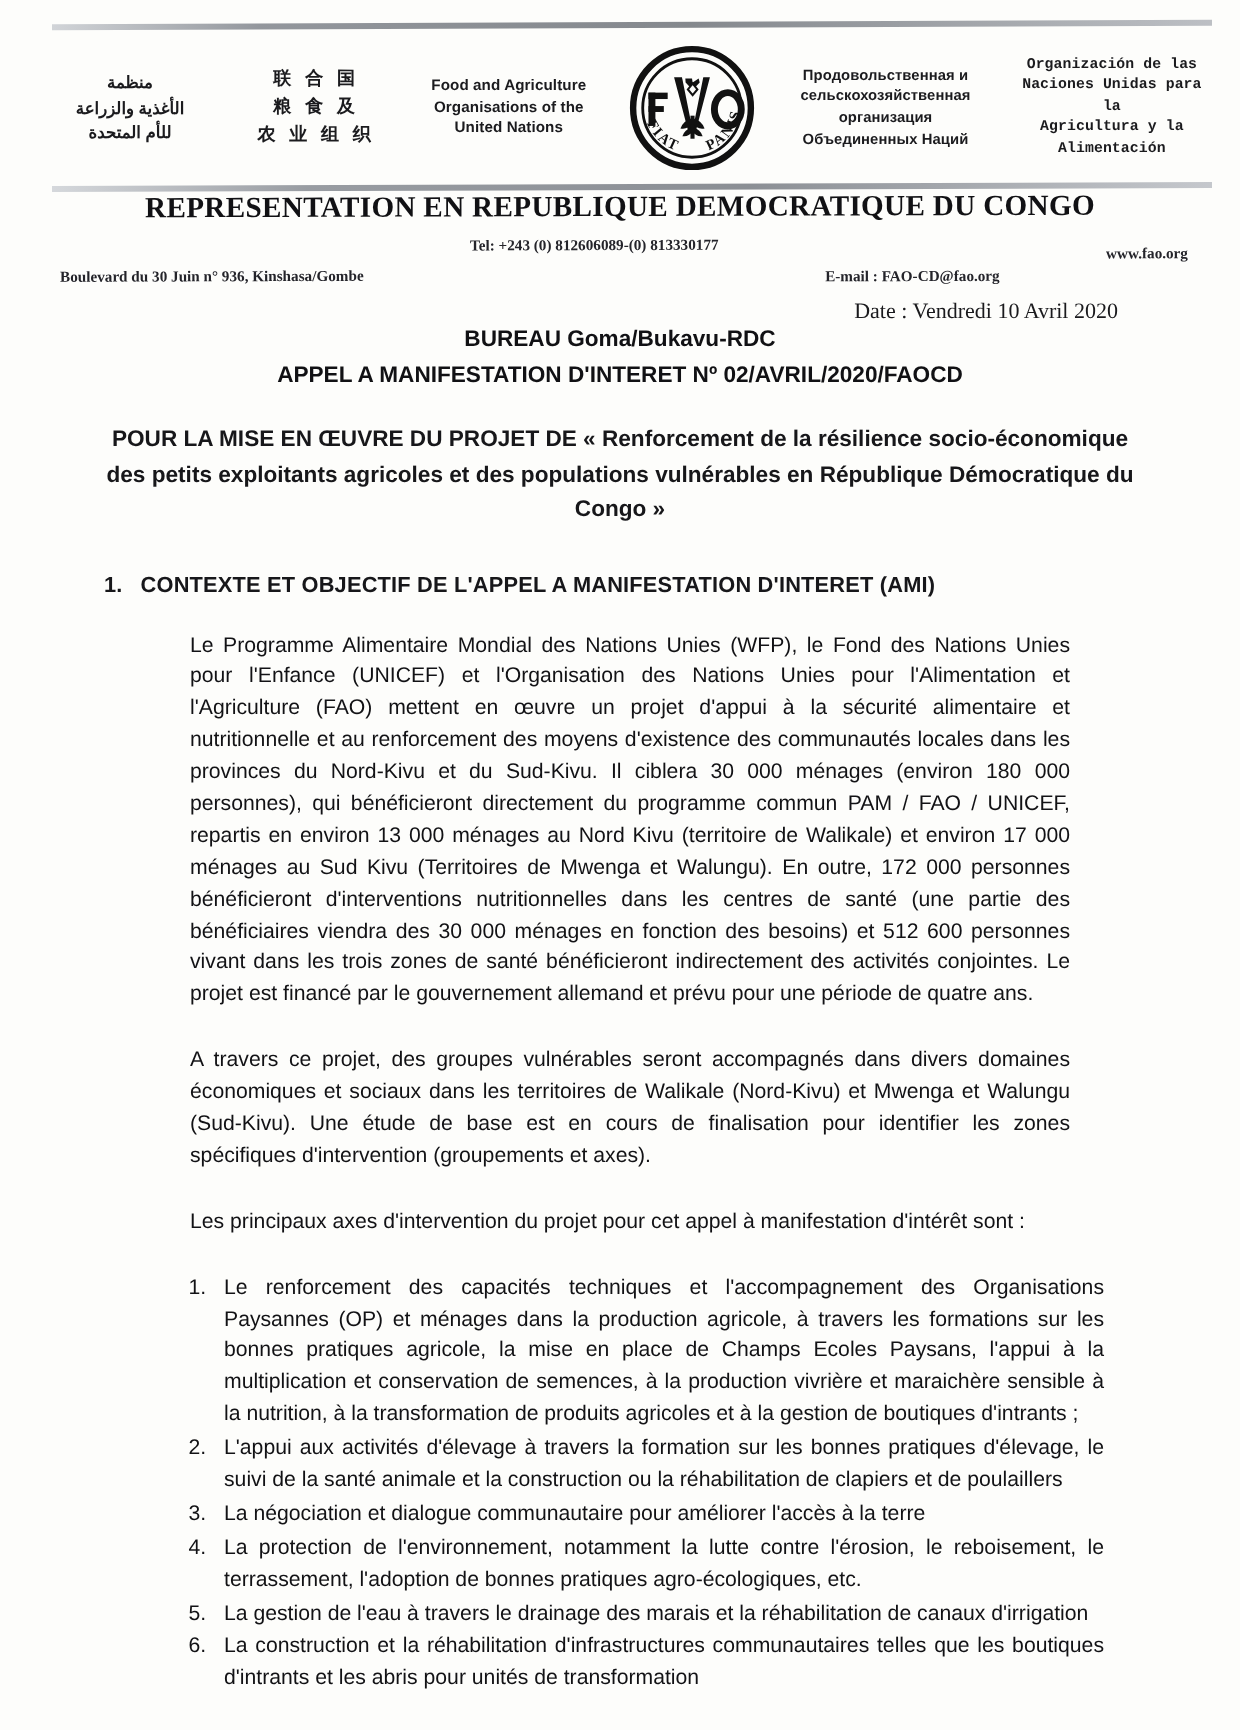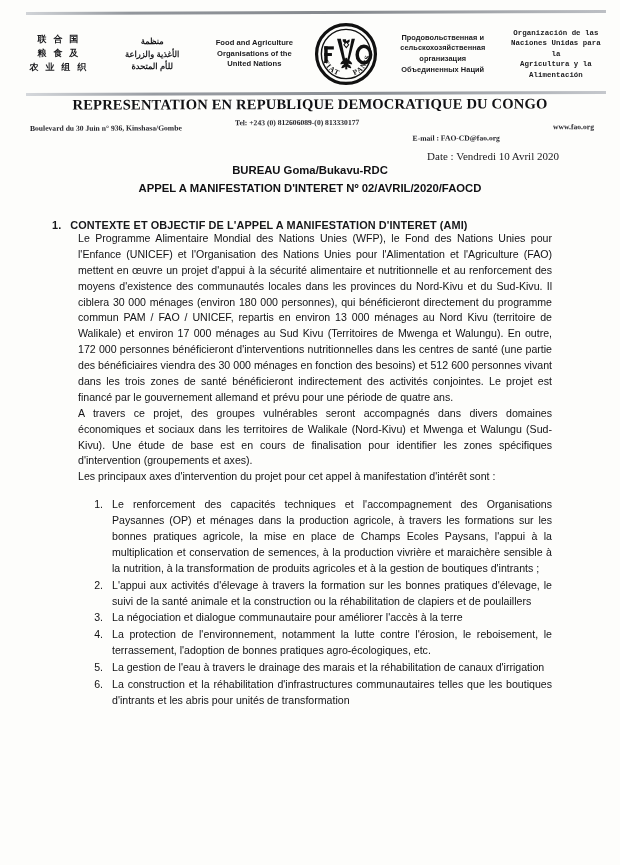--- a/index.html
+++ b/index.html
@@ -90,21 +90,21 @@
     display: flex;
     justify-content: space-between;
     align-items: flex-start;
     font-family: "Liberation Serif", serif;
     font-size: 7.6px;
     font-weight: 700;
     color: #24242a;
     transform: rotate(-0.18deg);
   }
   .contact-row span { white-space: nowrap; }
-  .c-addr { margin-top: 5px; }
+  .c-addr { margin-top: 15px; }
   .c-tel  { margin-top: 0px; }
   .c-mail { margin-top: 16px; }
   .c-web  { margin-top: 5px; }
 
   
   .date-line {
     position: absolute;
     top: 150px; right: 61px;
     font-family: "Liberation Serif", serif;
     font-size: 11px;
@@ -137,21 +137,21 @@
     margin-top: 22px;
     font-weight: 700;
     font-size: 10.9px;
     letter-spacing: .1px;
     padding-left: 14px;
     display: flex;
     gap: 9px;
   }
   .section-num { }
   p.para {
-    margin: 0;
+    margin: 17px;
     font-size: 10.6px;
     line-height: 1.50;
     text-align: justify;
     color: #121215;
     padding-left: 40px;
     padding-right: 30px;
   }
   .para-1 { margin-top: 24px; }
   .para-2 { margin-top: 17px; }
   .para-3 { margin-top: 17px; text-align: left; }
@@ -174,30 +174,30 @@
 </head>
 <body>
 
 <div class="page">
 
   <div class="masthead-rule-top"></div>
   <div class="masthead-rule-bottom"></div>
 
   <div class="masthead">
 
+    <div class="lang-block lang-ar">
+      <div>منظمة</div>
+      <div>الأغذية والزراعة</div>
+      <div>للأم المتحدة</div>
+    </div>
+
     <div class="lang-block lang-zh">
       <div>联 合 国</div>
       <div>粮 食 及</div>
       <div>农 业 组 织</div>
-    </div>
-
-    <div class="lang-block lang-ar">
-      <div>منظمة</div>
-      <div>الأغذية والزراعة</div>
-      <div>للأم المتحدة</div>
     </div>
 
     <div class="lang-block lang-en">
       <div>Food and Agriculture</div>
       <div>Organisations of the</div>
       <div>United Nations</div>
     </div>
 
     <div class="fao-logo">
       <svg viewBox="0 0 100 100" aria-hidden="true">
@@ -266,20 +266,21 @@
 
   <div class="date-line">Date : Vendredi 10 Avril 2020</div>
 
   <div class="content">
 
     <div class="doc-heading">
       <div>BUREAU Goma/Bukavu-RDC</div>
       <div>APPEL A MANIFESTATION D'INTERET Nº 02/AVRIL/2020/FAOCD</div>
     </div>
 
+    <div class="doc-subject">POUR LA MISE EN ŒUVRE DU PROJET DE « Renforcement de la résilience socio-économique des petits exploitants agricoles et des populations vulnérables en République Démocratique du Congo »</div>
 
     <div class="section-title">
       <span class="section-num">1.</span>
       <span>CONTEXTE ET OBJECTIF DE L'APPEL A MANIFESTATION D'INTERET (AMI)</span>
     </div>
 
     <p class="para para-1">Le Programme Alimentaire Mondial des Nations Unies (WFP), le Fond des Nations Unies pour l'Enfance (UNICEF) et l'Organisation des Nations Unies pour l'Alimentation et l'Agriculture (FAO) mettent en œuvre un projet d'appui à la sécurité alimentaire et nutritionnelle et au renforcement des moyens d'existence des communautés locales dans les provinces du Nord-Kivu et du Sud-Kivu. Il ciblera 30 000 ménages (environ 180 000 personnes), qui bénéficieront directement du programme commun PAM / FAO / UNICEF, repartis en environ 13 000 ménages au Nord Kivu (territoire de Walikale) et environ 17 000 ménages au Sud Kivu (Territoires de Mwenga et Walungu). En outre, 172 000 personnes bénéficieront d'interventions nutritionnelles dans les centres de santé (une partie des bénéficiaires viendra des 30 000 ménages en fonction des besoins) et 512 600 personnes vivant dans les trois zones de santé bénéficieront indirectement des activités conjointes. Le projet est financé par le gouvernement allemand et prévu pour une période de quatre ans.</p>
     <p class="para para-2">A travers ce projet, des groupes vulnérables seront accompagnés dans divers domaines économiques et sociaux dans les territoires de Walikale (Nord-Kivu) et Mwenga et Walungu (Sud-Kivu). Une étude de base est en cours de finalisation pour identifier les zones spécifiques d'intervention (groupements et axes).</p>
     <p class="para para-3">Les principaux axes d'intervention du projet pour cet appel à manifestation d'intérêt sont :</p>
 

